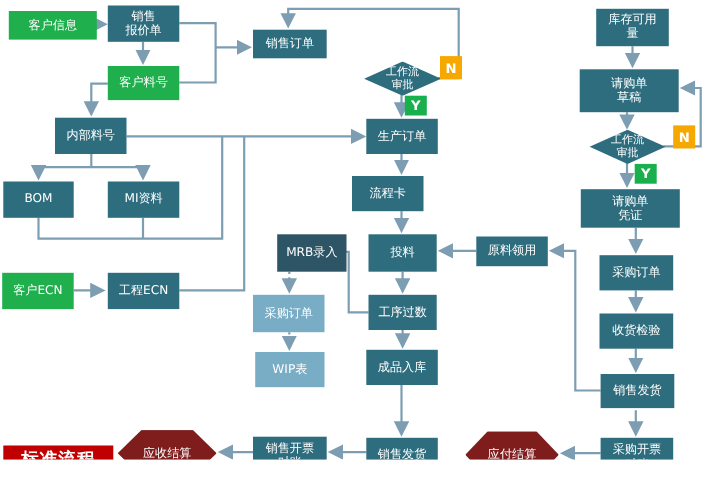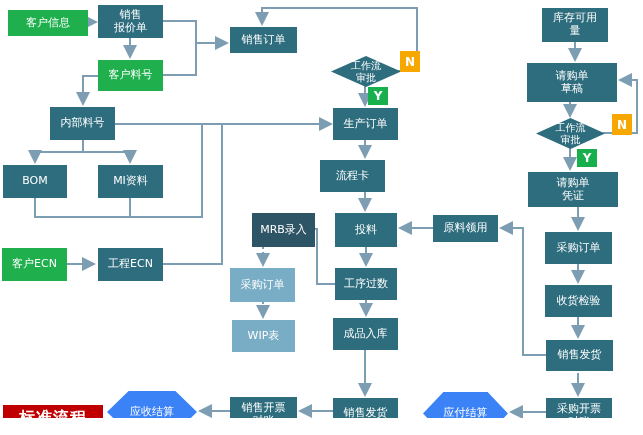--- a/index.html
+++ b/index.html
@@ -11,21 +11,21 @@
   #connectors{position:absolute;left:0;top:0;width:643px;height:435px;}
   .node{
     position:absolute;box-sizing:border-box;color:#fff;
     display:flex;align-items:center;justify-content:center;text-align:center;
     font-size:11px;line-height:1.18;white-space:pre-line;
   }
   .dark{background:#2E6D7E;}
   .darker{background:#2E5565;margin-left:20px;}
   .green{background:#1FAF4D;}
   .light{background:#79ADC5;}
-  .hex{background:#3b82f6;clip-path:polygon(0 50%,24% 0,76% 0,100% 50%,76% 100%,24% 100%);}
+  .hex{background:#7f1d1d;clip-path:polygon(0 50%,24% 0,76% 0,100% 50%,76% 100%,24% 100%);}
   .red-title{background:#C00000;font-weight:bold;font-size:16px;letter-spacing:1px;}
   .badge{
     position:absolute;color:#fff;font-weight:bold;font-size:12px;
     display:flex;align-items:center;justify-content:center;
   }
   .orange{background:#F6A800;}
   .badge-green{background:#17B04C;}
   .diamond{position:absolute;}
   .diamond svg{position:absolute;left:0;top:0;width:100%;height:100%;}
   .dlabel{

